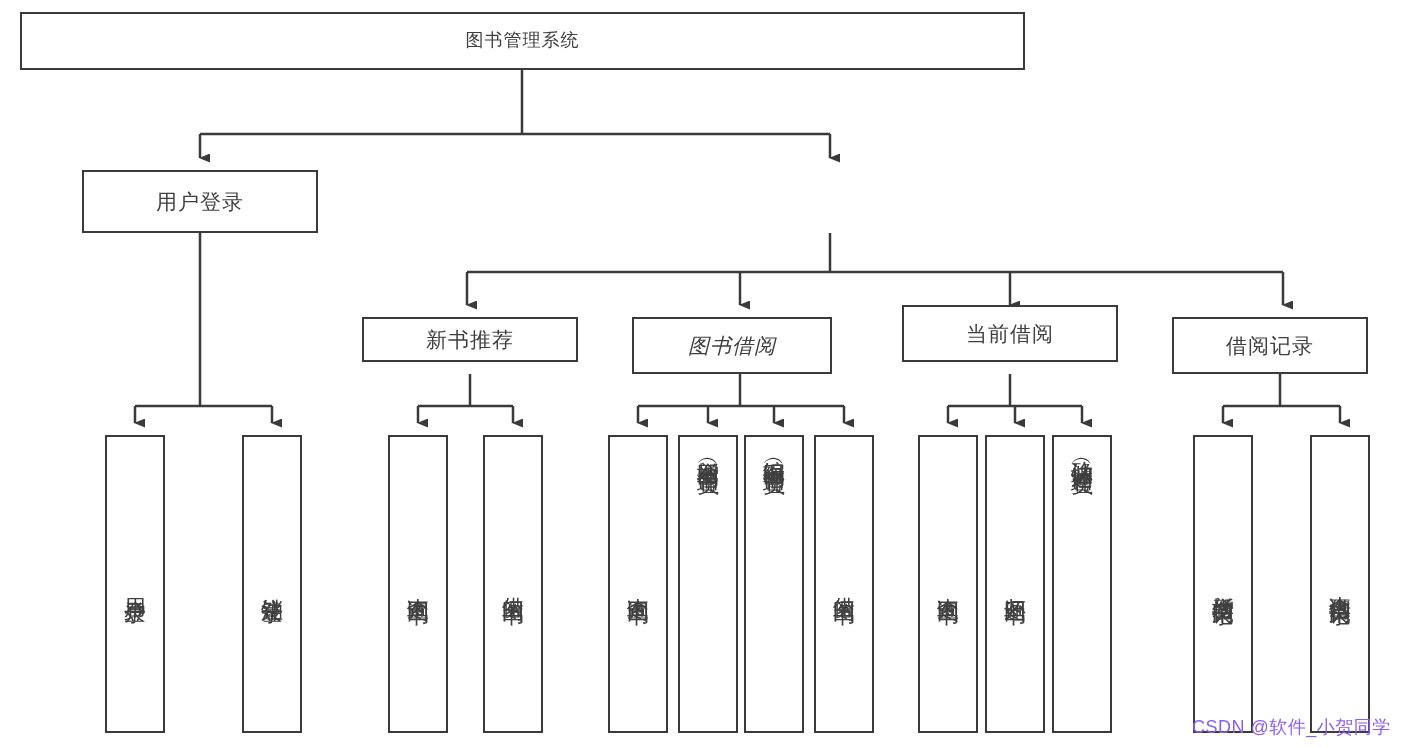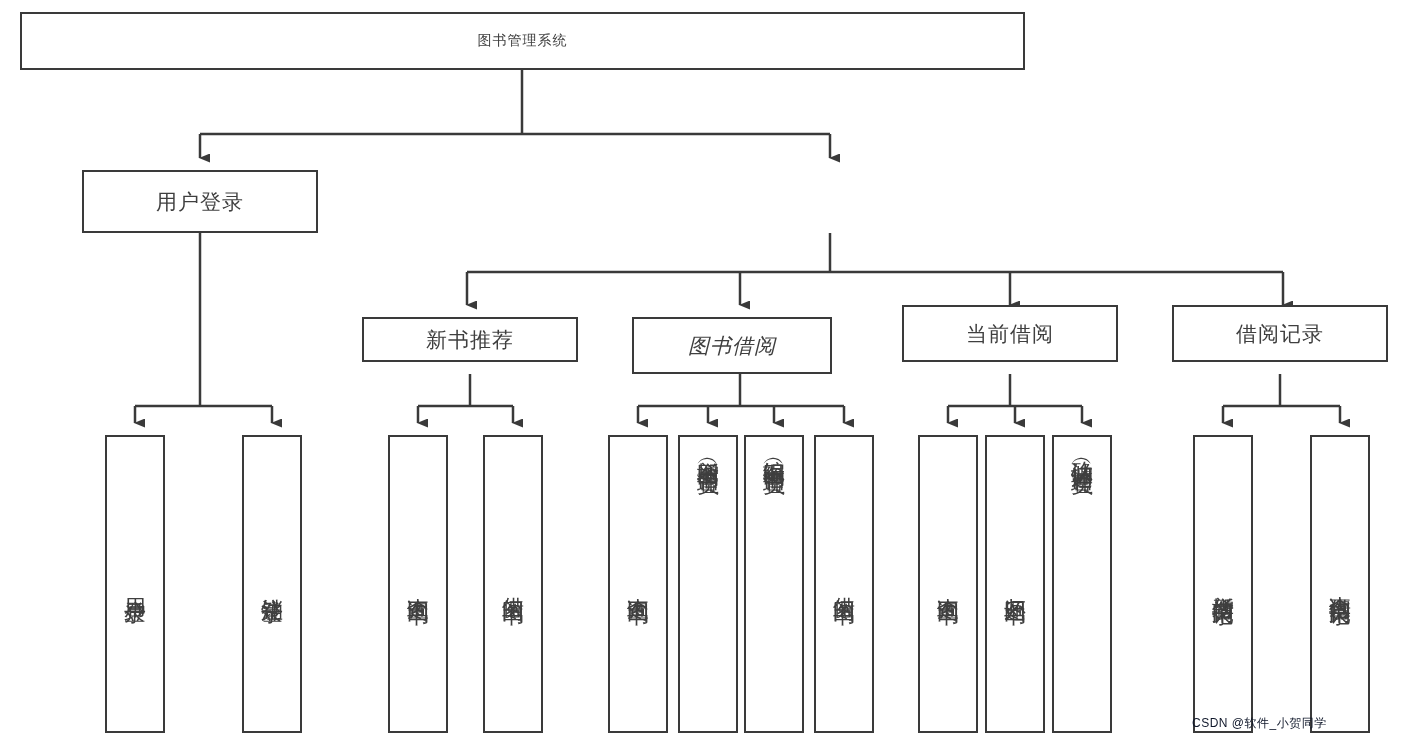--- a/index.html
+++ b/index.html
@@ -34,21 +34,21 @@
     align-items: center;
     justify-content: center;
     color: #3f3f3f;
   }
   .node.horiz {
     font-size: 21px;
     letter-spacing: 1px;
     line-height: 1.1;
   }
   .node.root {
-    font-size: 14px;
+    font-size: 18px;
   }
   .node.leaf {
     align-items: flex-start;
     justify-content: center;
     padding-top: 0;
   }
   .leaf-text {
     writing-mode: vertical-rl;
     text-orientation: upright;
     font-size: 22px;
@@ -65,22 +65,22 @@
     align-items: center;
     justify-content: center;
   }
   .leaf-inner.top {
     align-items: flex-start;
     padding-top: 6px;
     box-sizing: border-box;
   }
   .watermark {
     position: absolute;
-    font-size: 12px;
-    color: #0f172a;
+    font-size: 18px;
+    color: #8b5cf6;
     letter-spacing: 0.5px;
     white-space: nowrap;
     user-select: none;
   }
 </style>
 </head>
 <body>
 
 <div id="canvas">
 
@@ -144,21 +144,21 @@
 
   <div class="node horiz" id="node-l3-0" style="left: 362px; top: 317px; width: 216px; height: 45px;">
     <span>新书推荐</span>
   </div>
   <div class="node horiz" id="node-l3-1" style="left: 632px; top: 317px; width: 200px; height: 57px; font-style: italic;">
     <span>图书借阅</span>
   </div>
   <div class="node horiz" id="node-l3-2" style="left: 902px; top: 305px; width: 216px; height: 57px;">
     <span>当前借阅</span>
   </div>
-  <div class="node horiz" id="node-l3-3" style="left: 1172px; top: 305px; width: 216px; height: 57px;">
+  <div class="node horiz" id="node-l3-3" style="left: 1172px; top: 317px; width: 196px; height: 57px;">
     <span>借阅记录</span>
   </div>
 
   <div class="node leaf" id="leaf-0" style="left: 105px; top: 435px; width: 60px; height: 298px;">
     <div class="leaf-inner">
         <span class="leaf-text">用户登录</span>
       </div>
   </div>
   <div class="node leaf" id="leaf-1" style="left: 242px; top: 435px; width: 60px; height: 298px;">
     <div class="leaf-inner">

